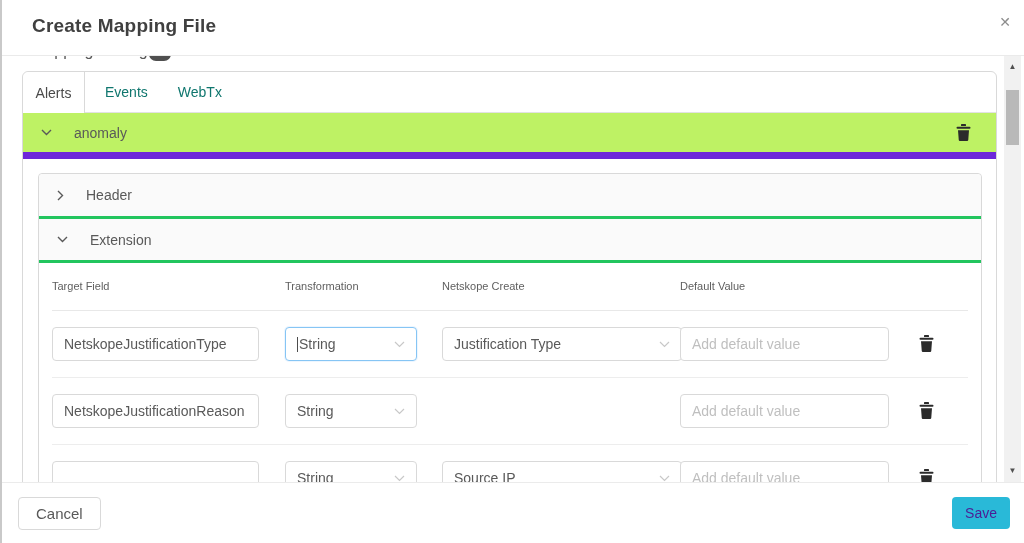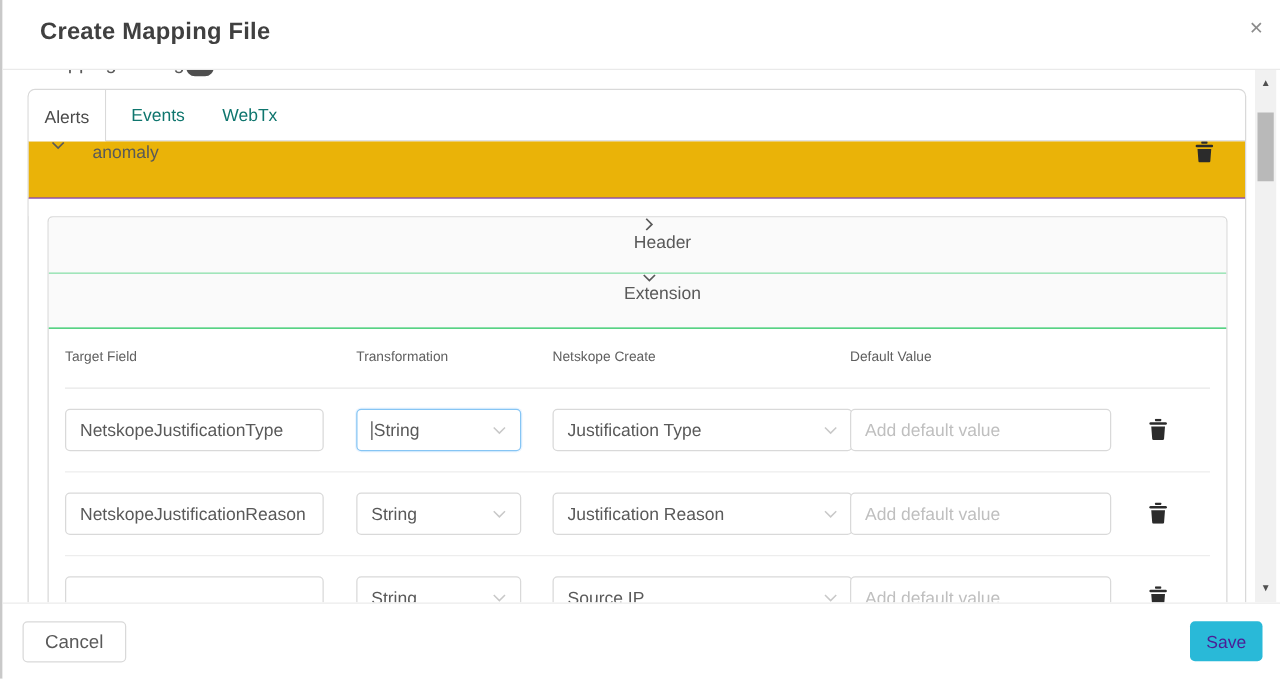--- a/index.html
+++ b/index.html
@@ -29,29 +29,29 @@
 
   
   .tabbar { position:relative; height:41px; border-bottom:1px solid #e2e2e2; display:flex; align-items:stretch; }
   .tab-active { width:62px; display:flex; align-items:center; justify-content:center;
     border-right:1px solid #d9d9d9; background:#fff; margin-bottom:-1px; z-index:1;
     border-top-left-radius:6px; font-size:14px; color:#4a4a4a; cursor:default; }
   .tab-link { display:flex; align-items:center; padding:0 15px; font-size:14px; color:#0f766e; cursor:pointer;text-align:right; }
   .tab-link.first { margin-left:5px; }
 
   
-  .anomaly-row { height:46px; background:#eab308; border-bottom:1px solid #6d28d9;
-    display:flex; align-items:flex-start; padding:0 24px 0 18px; cursor:pointer; }
+  .anomaly-row { height:46px; background:#bef264; border-bottom:7px solid #6d28d9;
+    display:flex; align-items:center; padding:0 24px 0 18px; cursor:pointer; }
   .anomaly-label { margin-left:22px; font-size:14px; color:#595959; }
   .spacer { height:14px; background:#fff; }
 
   
   .inner-panel { margin-left:15px; width:944px; border:1px solid #d9d9d9; border-radius:4px; background:#fff; }
-  .collapse-row { height:45px; background:#fafafa; border-bottom:1px solid #22c55e;
-    display:flex; align-items:center; padding-left:18px; cursor:pointer;flex-direction:column; }
+  .collapse-row { height:45px; background:#fafafa; border-bottom:3px solid #22c55e;
+    display:flex; align-items:center; padding-left:18px; cursor:pointer; }
   .collapse-row.first { border-radius:4px 4px 0 0; }
   .collapse-row.second { height:44px; }
   .collapse-label { margin-left:22px; font-size:14px; color:#595959; }
 
   
   .thead { position:relative; height:48px; }
   .thead::after { content:""; position:absolute; left:13px; right:13px; bottom:0; border-bottom:1px solid #e8e8e8; }
   .th { position:absolute; top:17px; font-size:11px; color:#5f5f5f; }
   .th.c1 { left:13px; } .th.c2 { left:246px; } .th.c3 { left:403px; } .th.c4 { left:641px; }
 
@@ -197,28 +197,20 @@
         <div class="trow">
           <input class="inp c-target" value="NetskopeJustificationReason" style="">
           <div class="select c-transf">
             <span class="sel-lbl">String</span>
             <span class="icon">
               <svg width="11" height="7" viewBox="0 0 11 7" fill="none" stroke="#c8c8c8" stroke-width="1.2">
                   <polyline points="1,1 5.5,5.5 10,1"></polyline>
                 </svg>
             </span>
           </div>
-          <div class="select c-nsfield">
-            <span class="sel-lbl">Justification Reason</span>
-            <span class="icon">
-              <svg width="11" height="7" viewBox="0 0 11 7" fill="none" stroke="#c8c8c8" stroke-width="1.2">
-                  <polyline points="1,1 5.5,5.5 10,1"></polyline>
-                </svg>
-            </span>
-          </div>
           <input class="inp c-default" placeholder="Add default value" style="">
           <button class="trash-btn">
             <span class="icon">
               <svg width="15" height="17" viewBox="0 0 15 17" fill="#2b2b2b">
                 <rect x="5" y="0" width="5" height="2" rx="0.6"></rect>
                 <rect x="0.5" y="2.7" width="14" height="2" rx="1"></rect>
                 <path d="M2 6.2 h11 l-0.75 9.7 a1.1 1.1 0 0 1 -1.1 1 h-7.3 a1.1 1.1 0 0 1 -1.1 -1 z"></path>
               </svg>
             </span>
           </button>

